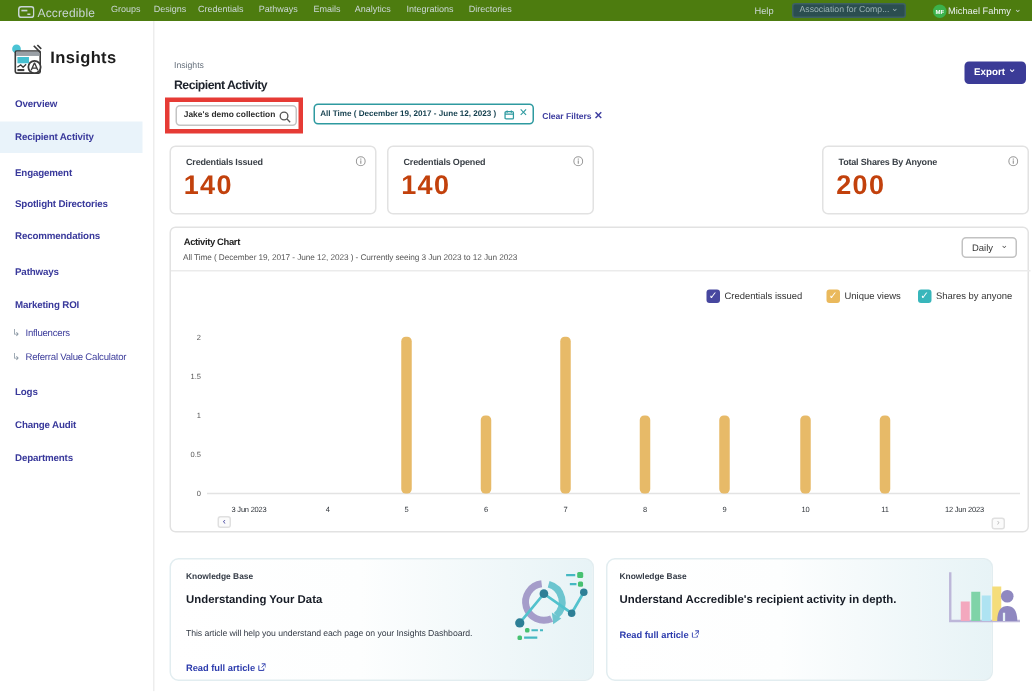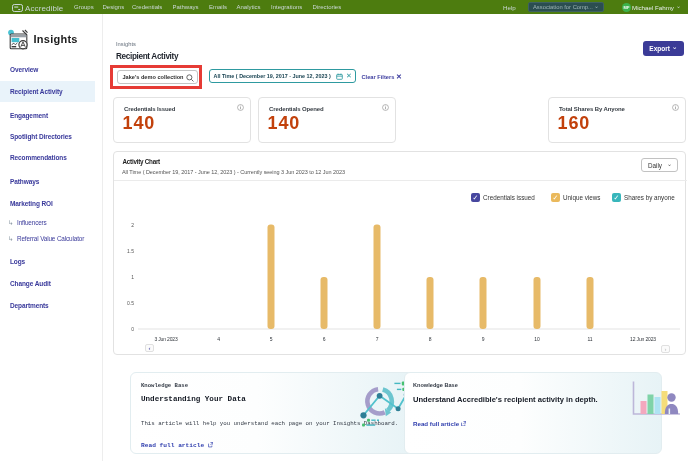--- a/index.html
+++ b/index.html
@@ -158,21 +158,21 @@
       <div class="t">Credentials Opened</div>
       <div class="n">140</div>
       <svg class="i" viewBox="0 0 10 10">
         <circle cx="5" cy="5" r="4.2" fill="none" stroke="#999" stroke-width="1"></circle>
         <rect x="4.5" y="4.2" width="1.1" height="3.2" fill="#999"></rect>
         <rect x="4.5" y="2.4" width="1.1" height="1.1" fill="#999"></rect>
       </svg>
     </div>
   <div class="stat" style="left:548px">
       <div class="t">Total Shares By Anyone</div>
-      <div class="n">160</div>
+      <div class="n">200</div>
       <svg class="i" viewBox="0 0 10 10">
         <circle cx="5" cy="5" r="4.2" fill="none" stroke="#999" stroke-width="1"></circle>
         <rect x="4.5" y="4.2" width="1.1" height="3.2" fill="#999"></rect>
         <rect x="4.5" y="2.4" width="1.1" height="1.1" fill="#999"></rect>
       </svg>
     </div>
 
   <div id="chartcard">
     <div id="ch-title">Activity Chart</div>
     <div id="ch-sub">All Time ( December 19, 2017 - June 12, 2023 ) - Currently seeing 3 Jun 2023 to 12 Jun 2023</div>
@@ -223,21 +223,21 @@
         <text x="369" y="189">9</text>
         <text x="423" y="189">10</text>
         <text x="476" y="189">11</text>
         <text x="529" y="189">12 Jun 2023</text>
       </g>
     </svg>
     <div class="scrbtn" style="left:31px; top:192px; color:#39399b;">‹</div>
     <div class="scrbtn" style="left:547px; top:193px; color:#b9b9b9;">›</div>
   </div>
 
-  <div class="kb" style="left:130px; width:283px;font-family:Liberation Mono, monospace;">
+  <div class="kb" style="left:113px; width:283px;">
     <div class="kbt">Knowledge Base</div>
     <div class="kbh" style="top:22px">Understanding Your Data</div>
     <div class="kbb">This article will help you understand each page on your Insights Dashboard.</div>
     <div class="kbl" style="top:69px">Read full article <svg style="vertical-align:-0.5px" width="5.5" height="5.5" viewBox="0 0 10 10">
           <path d="M1 3 V9 H7 V6.5 M4.5 1 H9 V5.5 M9 1 L4.5 5.5" fill="none" stroke="#2d3cad" stroke-width="1.2"></path>
         </svg></div>
     <svg class="abs" style="left:224px; top:4px;" width="60" height="57" viewBox="0 0 60 57">
       <path d="M27.76 12.52 A12.2 12.2 0 0 1 32.76 33.37" stroke="#6cc5cf" stroke-width="4.6" fill="none"></path>
       <path d="M29.9 31.3 L36.2 35.4 L30.8 39.2 Z" fill="#6cc5cf"></path>
       <path d="M29.76 35.35 A12.2 12.2 0 1 1 23.11 12.19" stroke="#a59dca" stroke-width="4.6" fill="none"></path>

